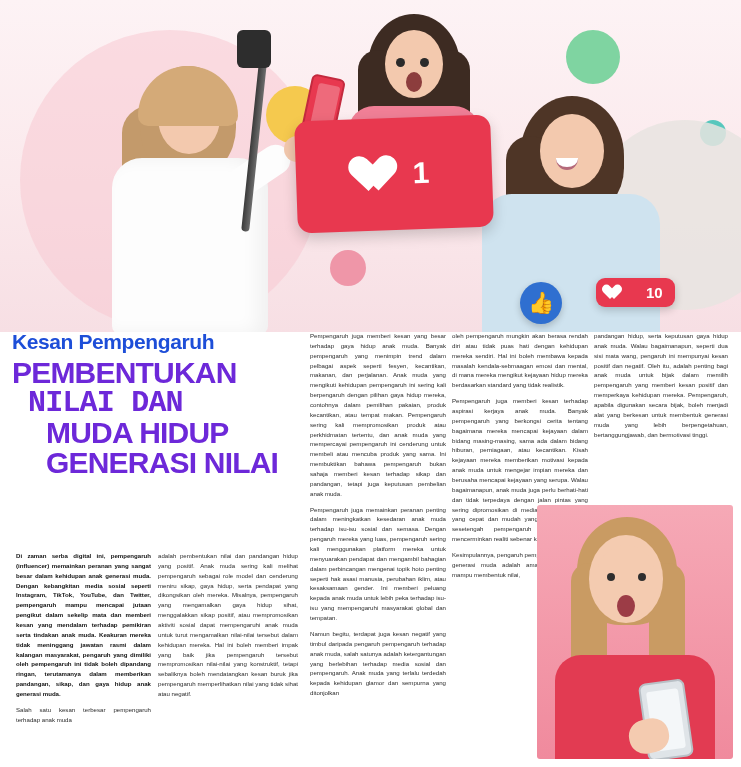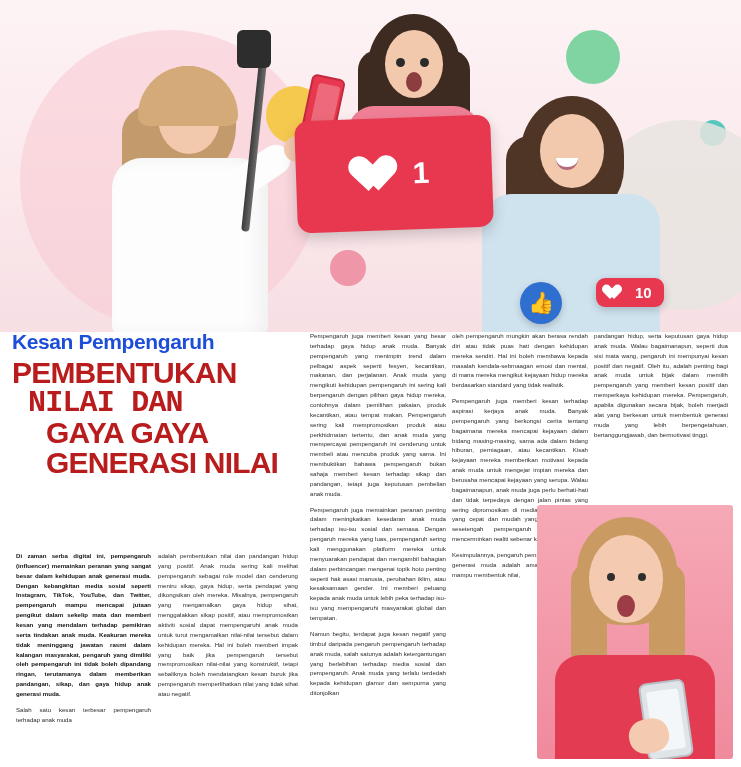--- a/index.html
+++ b/index.html
@@ -98,21 +98,21 @@
 
   
   .like-pill {
     position: absolute;
     left: 596px; top: 278px;
     background: #e8384f;
     border-radius: 9px;
     padding: 6px 12px 6px 10px;
     display: flex;
     align-items: center;
-    gap: 12px;
+    gap: 23px;
     box-shadow: 0 3px 8px rgba(0,0,0,.2);
   }
   .like-pill .heart-s {
     width: 17px; height: 15px;
     position: relative;
   }
   .like-pill .heart-s::before,
   .like-pill .heart-s::after {
     content: "";
     position: absolute;
@@ -218,21 +218,21 @@
     line-height: 1.02;
     color: #1d4ed8;
     letter-spacing: -0.4px;
   }
   .kicker .l2 { display: block; }
   .big-title {
     margin-top: 6px;
     font-size: 30px;
     line-height: 1.0;
     font-weight: bold;
-    color: #b91c1c;
+    color: #6d28d9;
     letter-spacing: -0.8px;
   }
   .big-title span { display: block; }
   .bt2 { padding-left: 16px; font-family: Liberation Mono, monospace; }
   .bt3 { padding-left: 34px; }
   .bt4 { padding-left: 34px; }
 
   
   .col {
     position: absolute;
@@ -357,21 +357,21 @@
   </div>
 </div>
 
 <div class="headline-wrap">
   <div class="kicker">
     <span>Kesan Pempengaruh</span>
   </div>
   <div class="big-title">
     <span class="bt1">PEMBENTUKAN</span>
     <span class="bt2">NILAI DAN</span>
-    <span class="bt3">GAYA GAYA</span>
+    <span class="bt3">MUDA HIDUP</span>
     <span class="bt4">GENERASI NILAI</span>
   </div>
 </div>
 
 <div class="col col-1">
   <p class="lead">Di zaman serba digital ini, pempengaruh (influencer) memainkan peranan yang sangat besar dalam kehidupan anak generasi muda. Dengan kebangkitan media sosial seperti Instagram, TikTok, YouTube, dan Twitter, pempengaruh mampu mencapai jutaan pengikut dalam sekelip mata dan memberi kesan yang mendalam terhadap pemikiran serta tindakan anak muda. Keakuran mereka tidak meninggang jawatan rasmi dalam kalangan masyarakat, pengaruh yang dimiliki oleh pempengaruh ini tidak boleh dipandang ringan, terutamanya dalam memberikan pandangan, sikap, dan gaya hidup anak generasi muda.</p>
   <p>Salah satu kesan terbesar pempengaruh terhadap anak muda</p>
 </div>
 
 <div class="col col-2">

